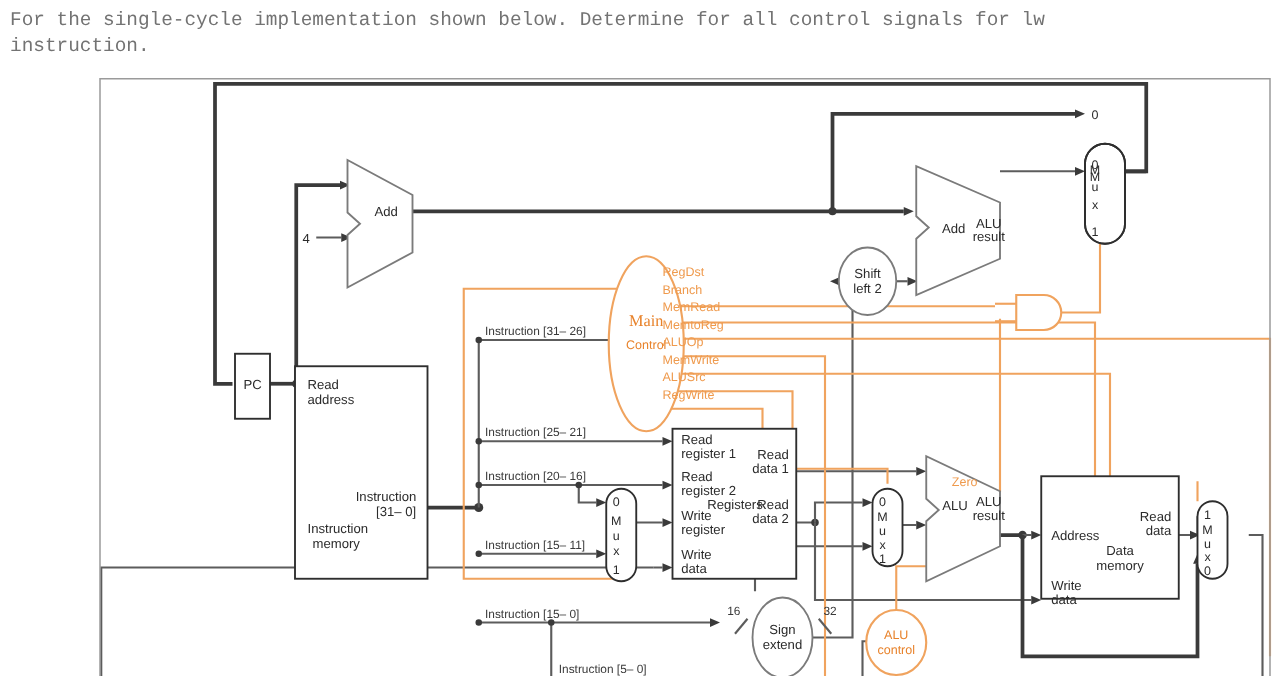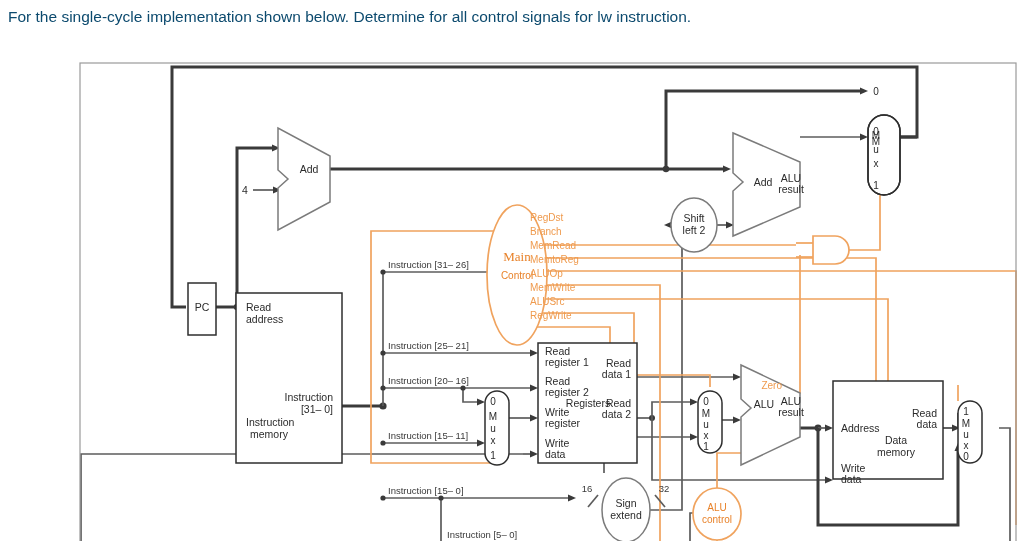--- a/index.html
+++ b/index.html
@@ -14,22 +14,22 @@
     overflow: hidden;
     position: relative;
   }
   #question {
     position: absolute;
     left: 8px;
     top: 6px;
     width: 880px;
     font-size: 15.5px;
     line-height: 21px;
-    color: #0c4a6e;
-    font-family: Liberation Sans, sans-serif;
+    color: #737373;
+    font-family: Liberation Mono, monospace;
   }
   #diagram-wrap {
     position: absolute;
     left: 0px;
     top: 55px;
     width: 1024px;
     height: 486px;
   }
   svg { display: block; }
   .wire      { stroke: #5c5c5c; stroke-width: 1.7; fill: none; }

